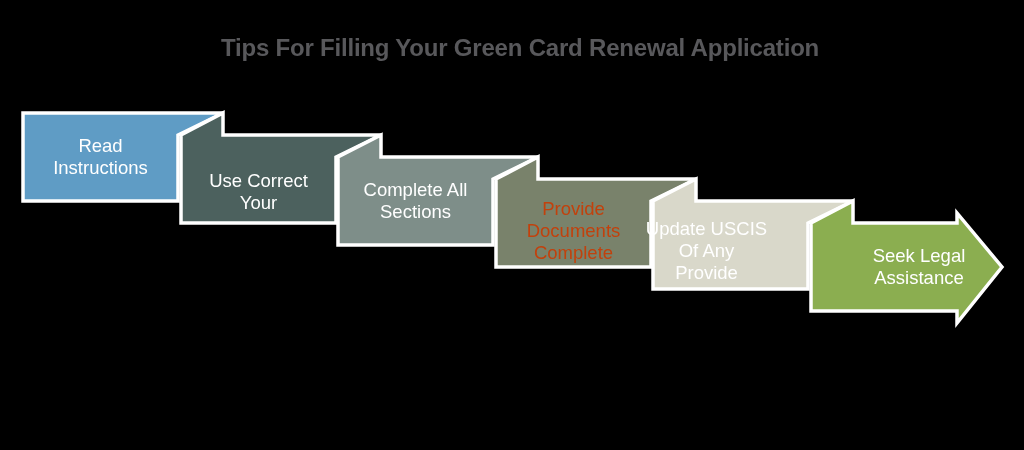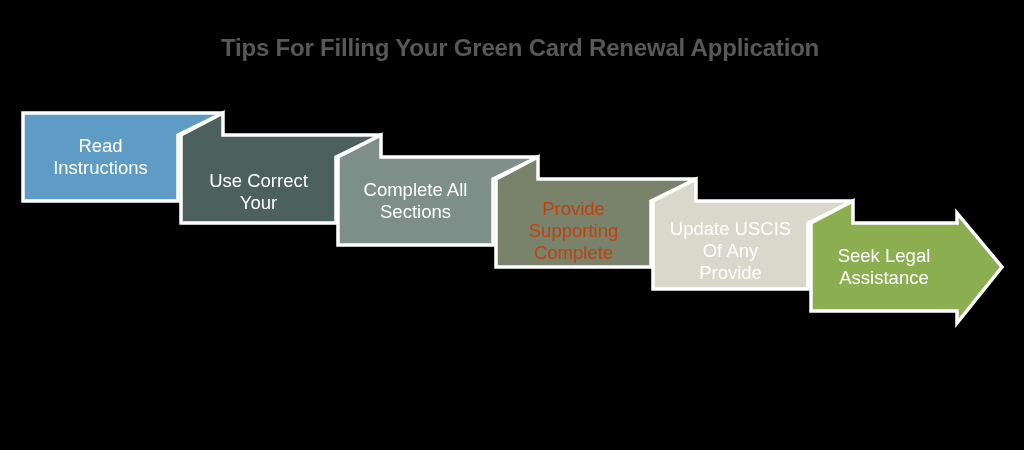--- a/index.html
+++ b/index.html
@@ -79,28 +79,28 @@
     <span>Your</span>
   </div>
 
   <div class="step-label" style="left: 338px; top: 157px; width: 155px; height: 88px; color: rgb(255, 255, 255); text-align: center;">
     <span>Complete All</span>
     <span>Sections</span>
   </div>
 
   <div class="step-label" style="left: 496px; top: 179px; width: 155px; height: 104px; color: #c2410c; text-align: right;">
     <span>Provide</span>
-    <span>Supporting</span>
+    <span>Documents</span>
     <span>Complete</span>
   </div>
 
-  <div class="step-label" style="left: 653px; top: 201px; width: 155px; height: 100px; color: rgb(255, 255, 255);">
+  <div class="step-label" style="left: 629px; top: 201px; width: 155px; height: 100px; color: rgb(255, 255, 255);">
     <span>Update USCIS</span>
     <span>Of Any</span>
     <span>Provide</span>
   </div>
 
-  <div class="step-label" style="left: 811px; top: 223px; width: 146px; height: 88px; color: rgb(255, 255, 255); text-align: right;">
+  <div class="step-label" style="left: 846px; top: 223px; width: 146px; height: 88px; color: rgb(255, 255, 255); text-align: right;">
     <span>Seek Legal</span>
     <span>Assistance</span>
   </div>
 
 </div>
 
 </body></html>

